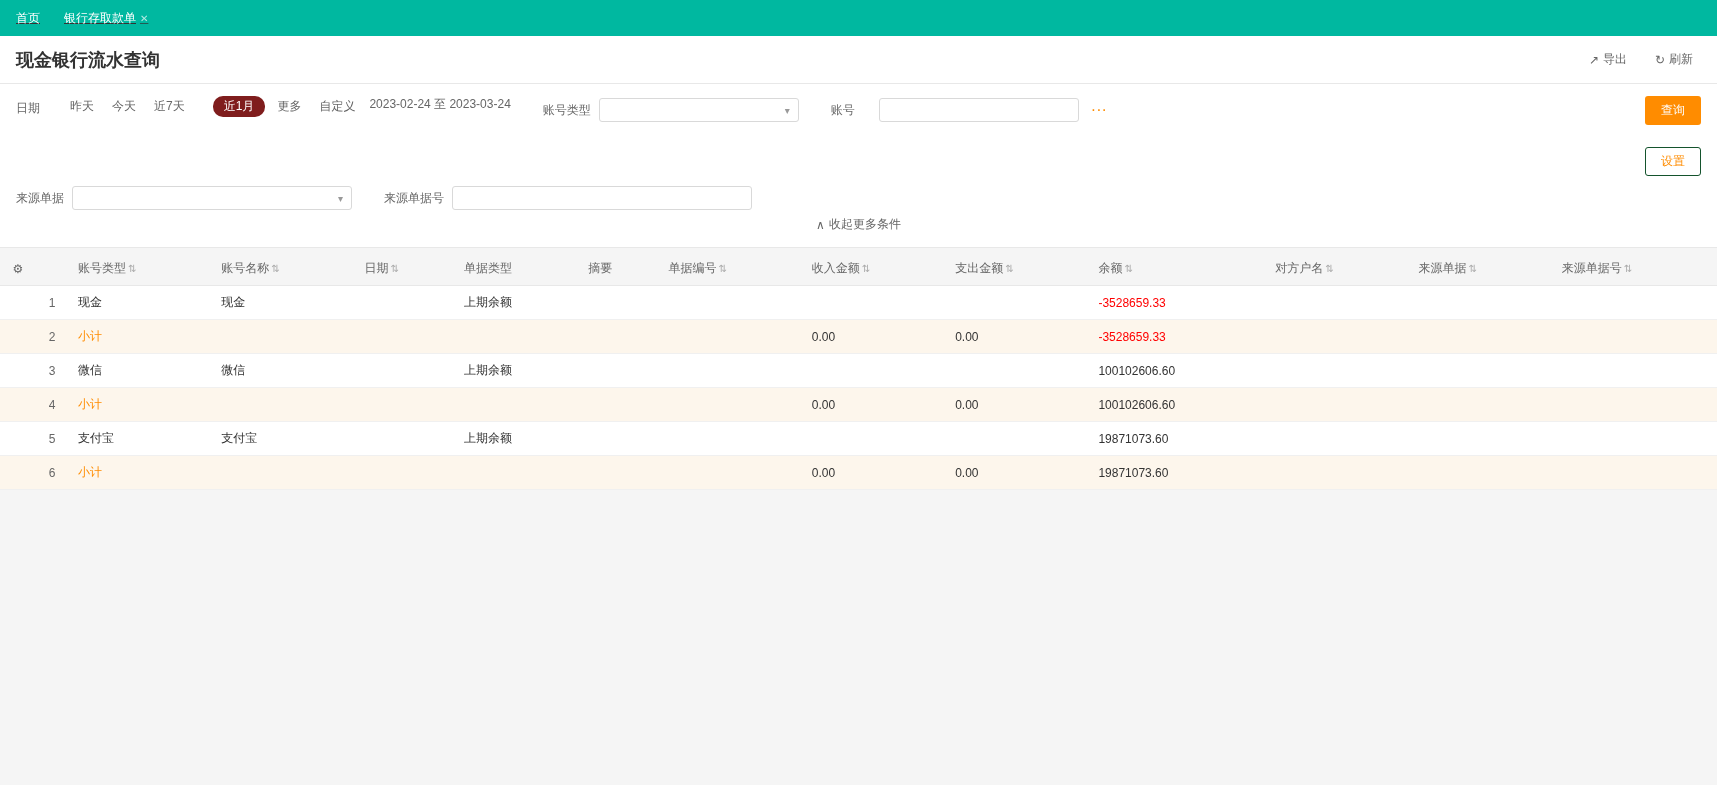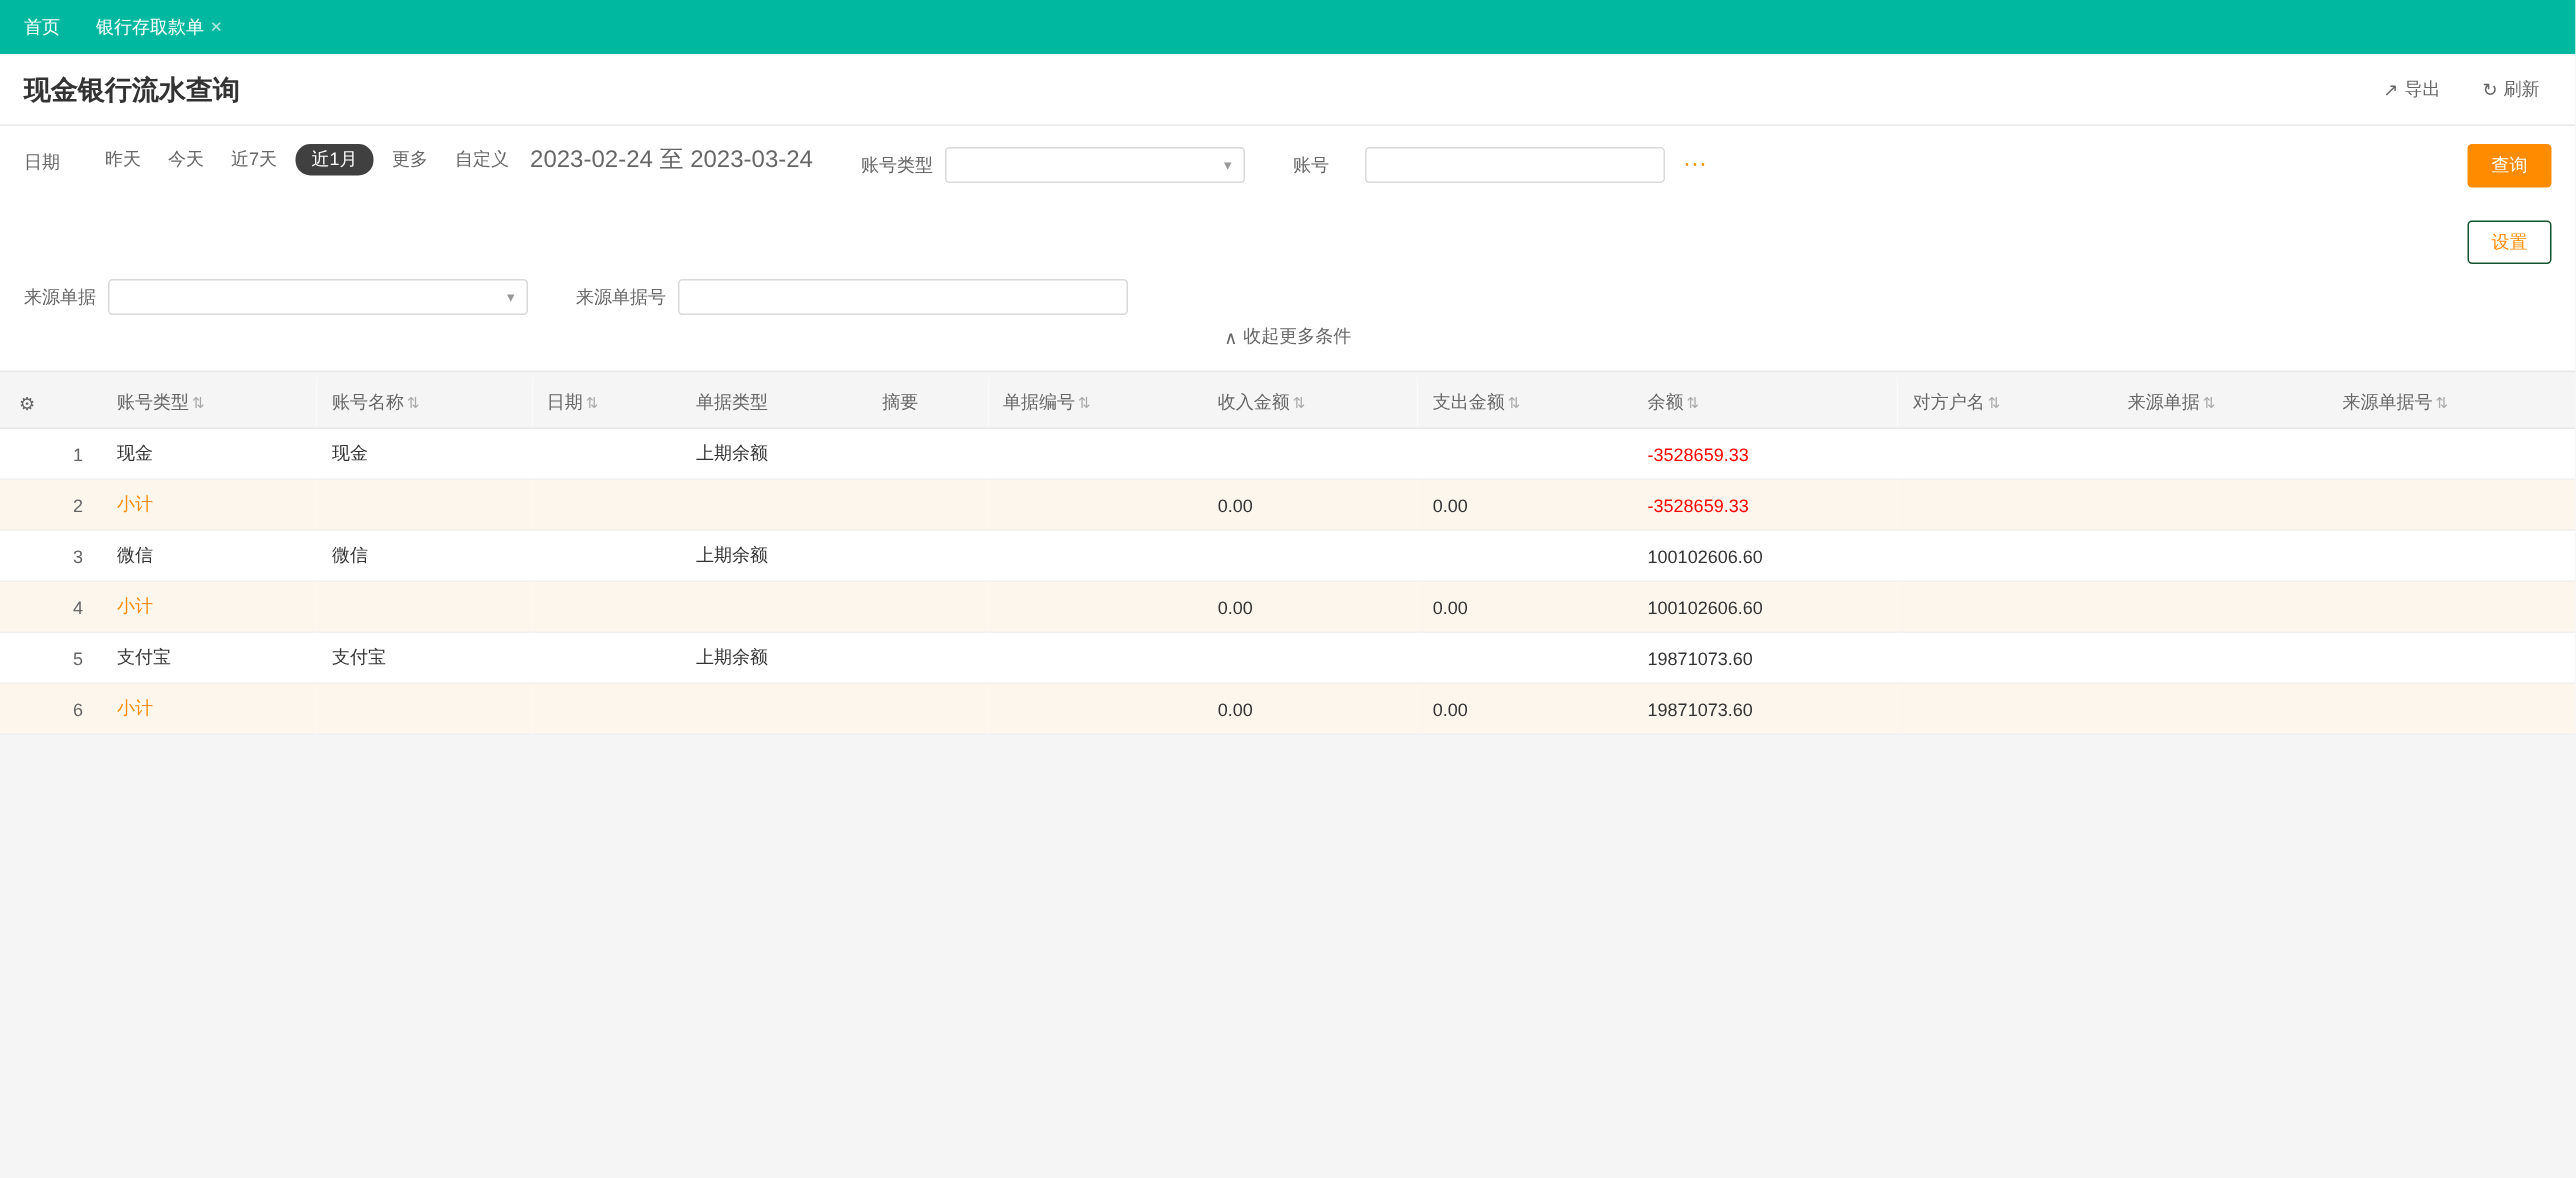--- a/index.html
+++ b/index.html
@@ -6,20 +6,21 @@
     body { font-family: 'Microsoft YaHei', Arial, sans-serif; font-size: 12px; background: #f5f5f5; color: #333; }
 
     
     .top-nav {
       background: #00b8a0;
       display: flex;
       align-items: center;
       height: 36px;
       padding: 0 4px;
       overflow: hidden;
+      text-decoration: underline;
     }
     .nav-item {
       display: flex;
       align-items: center;
       padding: 0 12px;
       height: 36px;
       color: #fff;
       font-size: 12px;
       cursor: pointer;
       white-space: nowrap;
@@ -91,27 +92,28 @@
     .date-btn {
       padding: 2px 6px;
       cursor: pointer;
       border-radius: 3px;
       font-size: 12px;
       color: #666;
       border: none;
       background: none;
     }
     .date-btn.active {
-      background: #404040;
+      background: #7f1d1d;
       color: #fff;
       border-radius: 10px;
       padding: 2px 11px;
+      margin-left: 16px;
     }
     .date-range {
-      font-size: 16px;
+      font-size: 12px;
       color: #666;
       margin-left: 6px;
     }
     .filter-select {
       display: flex;
       align-items: center;
       border: 1px solid #d9d9d9;
       border-radius: 3px;
       padding: 4px 8px;
       min-width: 180px;

